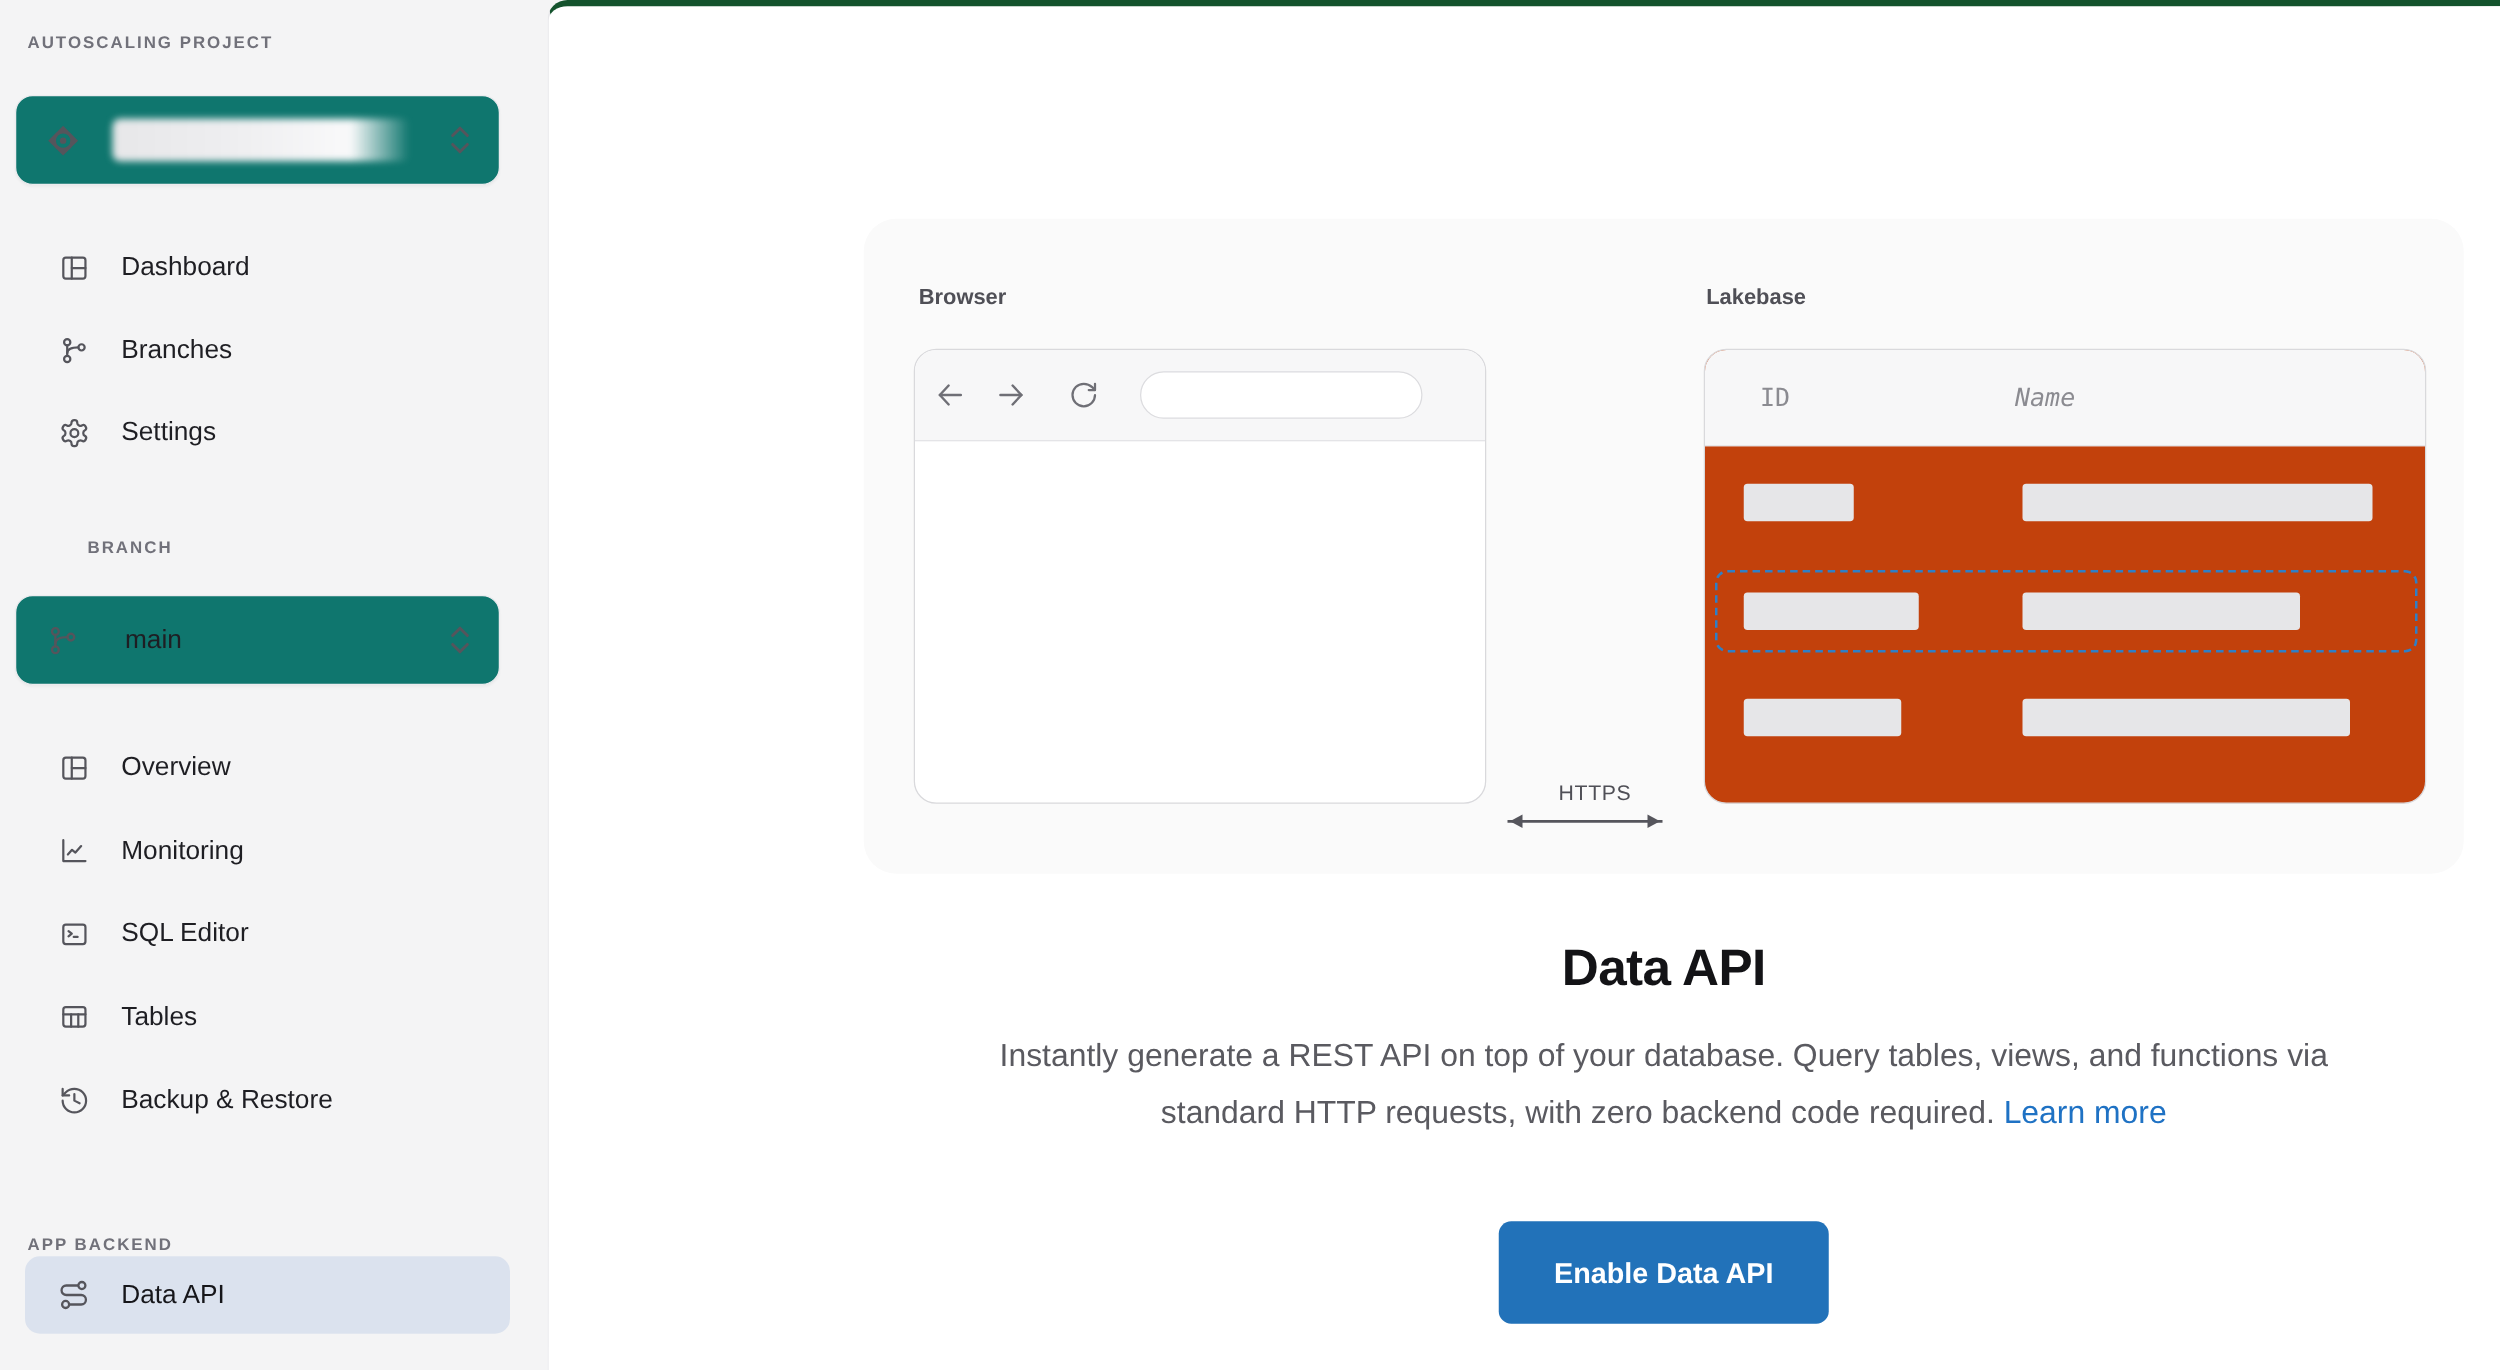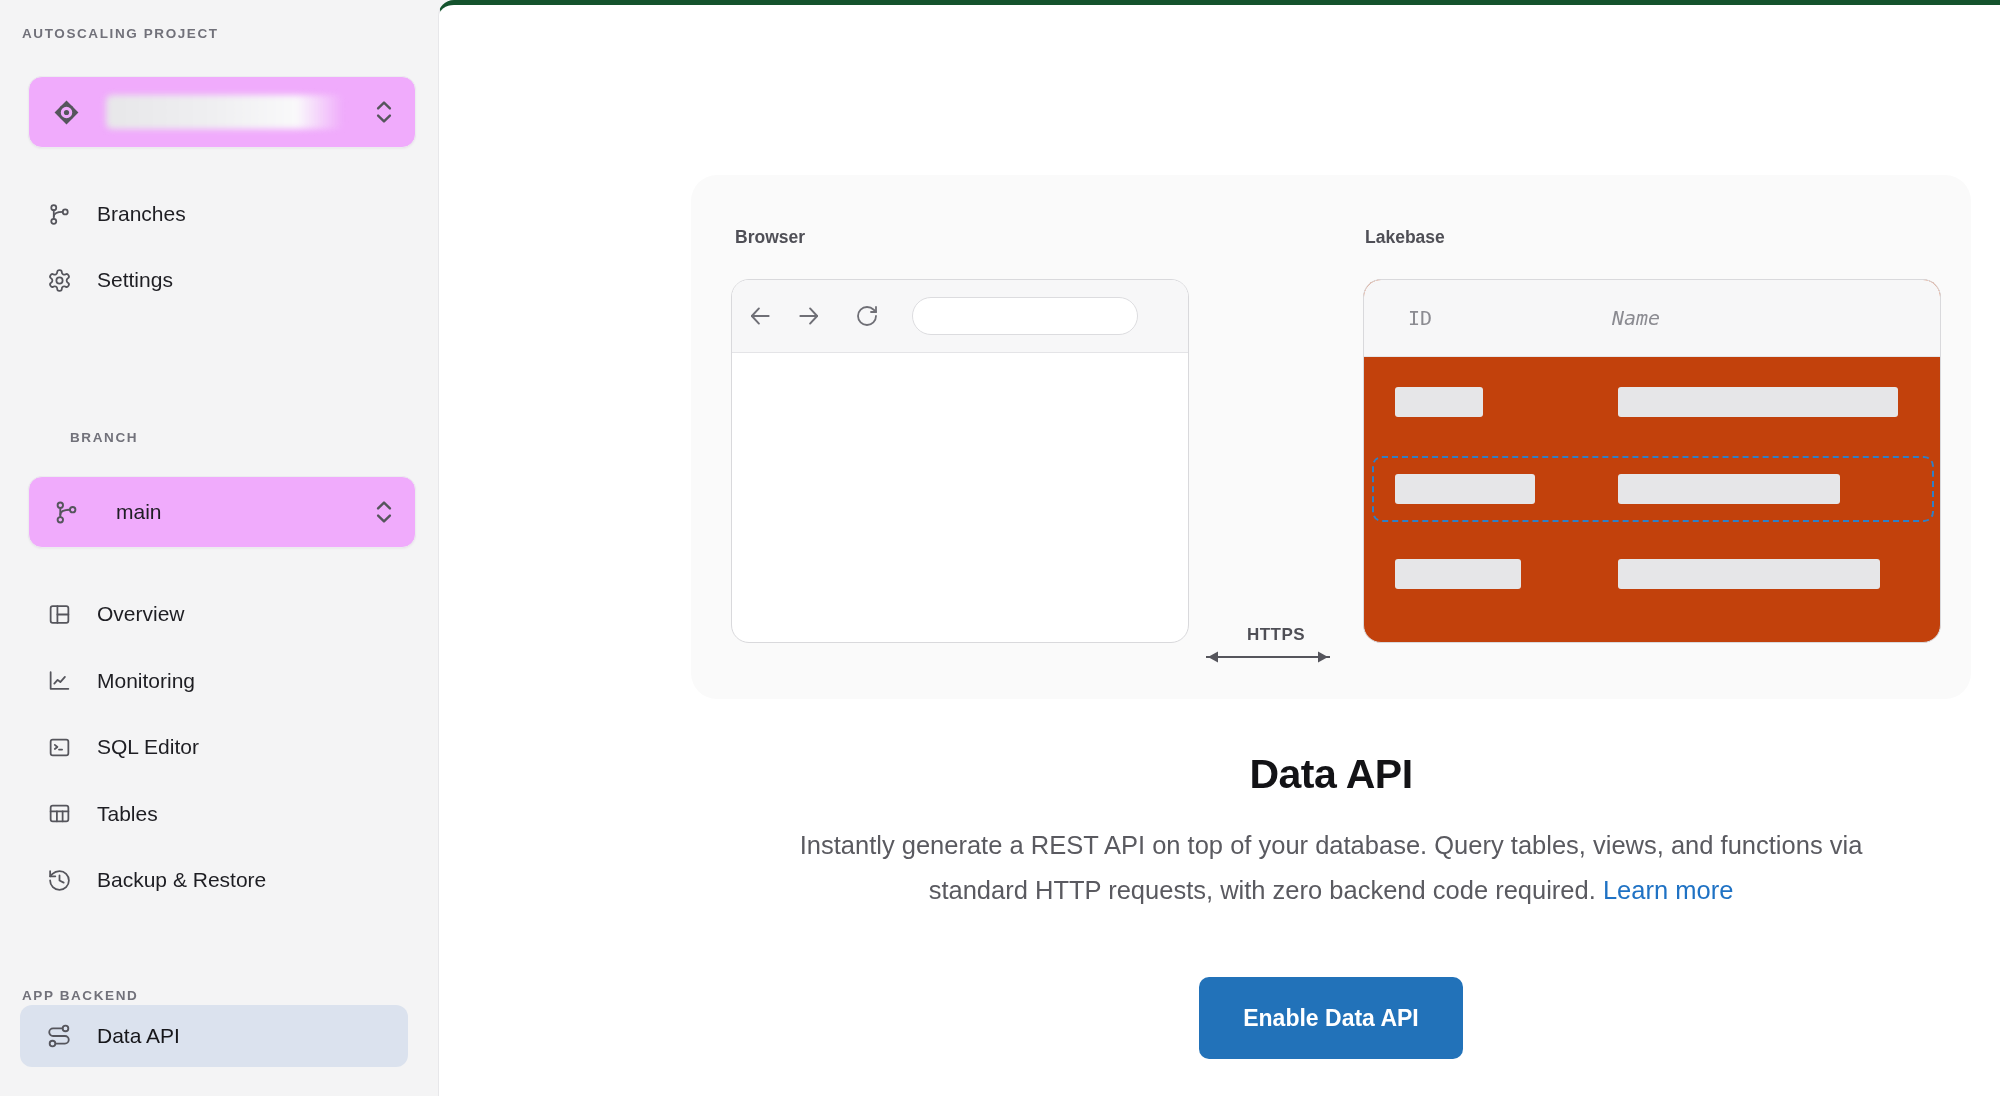--- a/index.html
+++ b/index.html
@@ -16,22 +16,22 @@
   .section-label {
     position:absolute; left:22px;
     font-size:13.5px; font-weight:700; letter-spacing:1.6px;
     color:#71717a; text-transform:uppercase;
   }
   .label-project { top:26px; }
   .label-branch { top:430px;margin-left:48px; }
   .label-appbackend { top:988px;text-align:center; }
 
   .selector-card {
-    position:absolute; left:28px; width:388px; height:72px;
-    background:#f0abfc; border:1px solid #ececef; border-radius:14px;
+    position:absolute; left:12px; width:388px; height:72px;
+    background:#0f766e; border:1px solid #ececef; border-radius:14px;
     box-shadow:0 1px 2px rgba(0,0,0,0.04);
     display:flex; align-items:center; padding:0 20px 0 24px; cursor:pointer;justify-content:space-between;
   }
   .selector-project { top:76px; }
   .selector-branch { top:476px; }
   .selector-card .sel-icon { flex:0 0 auto; display:flex; }
   .redacted-name {
     margin-left:26px; width:238px; height:34px; border-radius:6px;
     background:linear-gradient(90deg,#e7e7e9 0%,#efeff1 45%,#f9f9fa 80%,rgba(255,255,255,0) 100%);
     filter:blur(3px);
@@ -86,21 +86,21 @@
   .tb-forward { margin-right:33px; }
   .tb-reload { margin-right:33px; }
   .url-pill {
     width:226px; height:38px; background:#fff;
     border:1.5px solid #dcdcdf; border-radius:19px;
   }
 
   .https-block {
     position:absolute; left:505px; top:450px; width:160px; text-align:center;
   }
-  .https-label { font-size:17px; font-weight:700; color:#4f4f56; letter-spacing:0.5px; }
+  .https-label { font-size:17px; font-weight:400; color:#4f4f56; letter-spacing:0.5px; }
   .https-arrow { margin-top:4px; }
 
   .lakebase-card {
     position:absolute; left:672px; top:104px; width:578px; height:364px;
     background:#c2410c; border:1.5px solid #d9d9dc; border-radius:18px; overflow:hidden;
   }
   .lb-header {
     position:relative; height:77px; background:#f7f7f8; border-bottom:1.5px solid #e6e6e9;
   }
   .lb-col {
@@ -152,20 +152,30 @@
     <span class="redacted-name"></span>
     <span class="sel-chevrons">
       <svg width="22" height="26" viewBox="0 0 18 22" fill="none" stroke="#55555c" stroke-width="2" stroke-linecap="round" stroke-linejoin="round">
         <polyline points="4,8 9,3 14,8"></polyline>
           <polyline points="4,14 9,19 14,14"></polyline>
       </svg>
     </span>
   </div>
 
   <div class="nav-group nav-project">
+    <div class="nav-item">
+      <span class="nav-icon">
+        <svg width="25" height="25" viewBox="0 0 24 24" fill="none" stroke="#55555c" stroke-width="1.7" stroke-linecap="round" stroke-linejoin="round">
+          <rect x="3.5" y="4" width="17" height="16" rx="2"></rect>
+            <line x1="10" y1="4" x2="10" y2="20"></line>
+            <line x1="10" y1="12" x2="20.5" y2="12"></line>
+        </svg>
+      </span>
+      <span class="nav-label">Dashboard</span>
+    </div>
     <div class="nav-item">
       <span class="nav-icon">
         <svg width="25" height="25" viewBox="0 0 24 24" fill="none" stroke="#55555c" stroke-width="1.7" stroke-linecap="round" stroke-linejoin="round">
           <circle cx="6.5" cy="5.5" r="2.4"></circle>
             <circle cx="6.5" cy="18.5" r="2.4"></circle>
             <circle cx="17.5" cy="9.5" r="2.4"></circle>
           <path d="M6.5 7.9v8.2"></path>
             <path d="M6.5 14c0-3.2 3.2-4.5 8.6-4.5"></path>
         </svg>
       </span>

